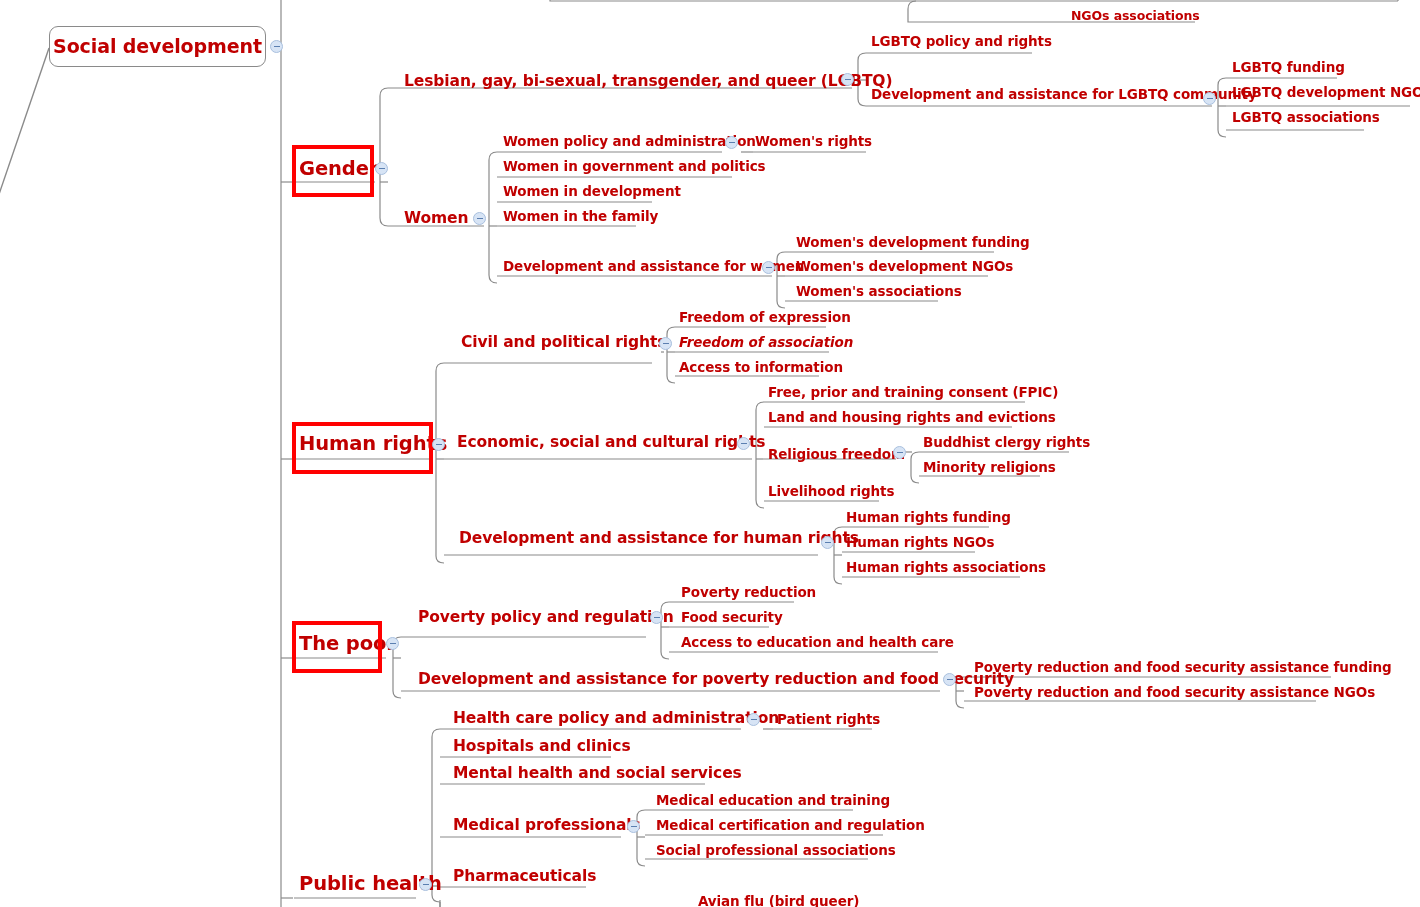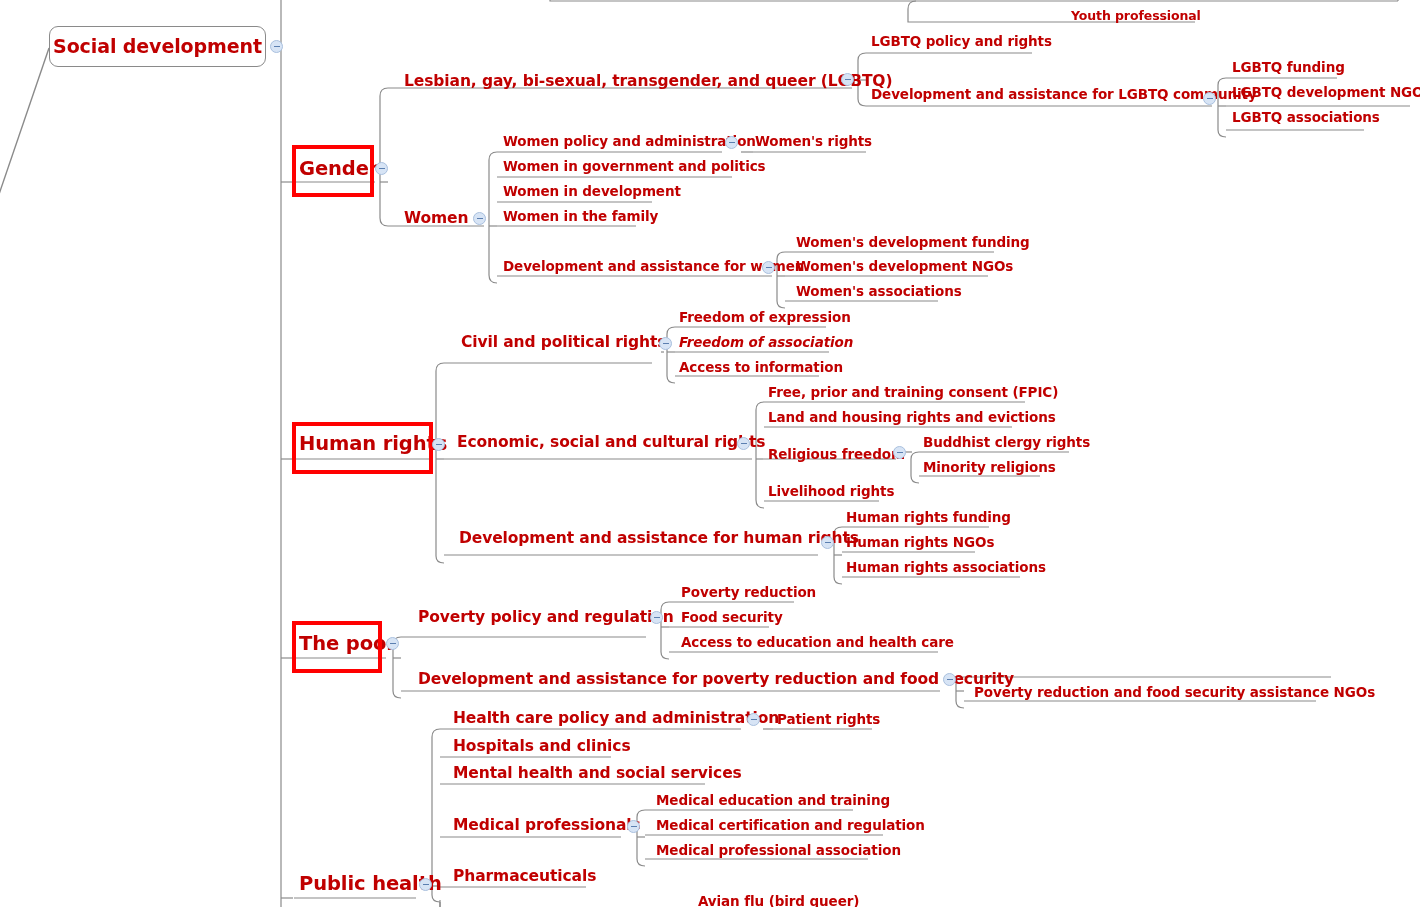--- a/index.html
+++ b/index.html
@@ -206,21 +206,21 @@
 
       <path d="M 440 900 L 440 907"></path>
     </g>
   </svg>
 
   <div class="root-box" style="left:49px; top:26px; width:217px; height:41px;">
     <span class="node root" style="position:static;">Social development</span>
   </div>
   <div class="toggle" style="left:270px; top:40px;"></div>
 
-  <div class="node lvl4" style="left:1071px; top:10px;">Youth professional</div>
+  <div class="node lvl4" style="left:1071px; top:10px;">NGOs associations</div>
 
   <div class="hl" style="left:292px; top:145px; width:82px; height:52px;"></div>
   <div class="node lvl1" style="left:299px; top:159px;">Gender</div>
   <div class="toggle" style="left:375px; top:162px;"></div>
 
   <div class="node lvl2" style="left:404px; top:74px;">Lesbian, gay, bi-sexual, transgender, and queer (LGBTQ)</div>
   <div class="toggle" style="left:841px; top:73px;"></div>
   <div class="node lvl3" style="left:871px; top:35px;">LGBTQ policy and rights</div>
   <div class="node lvl3" style="left:871px; top:88px;">Development and assistance for LGBTQ community</div>
   <div class="toggle" style="left:1203px; top:92px;"></div>
@@ -273,31 +273,32 @@
   <div class="toggle" style="left:386px; top:637px;"></div>
 
   <div class="node lvl2" style="left:418px; top:610px;">Poverty policy and regulation</div>
   <div class="toggle" style="left:650px; top:611px;"></div>
   <div class="node lvl3" style="left:681px; top:586px;">Poverty reduction</div>
   <div class="node lvl3" style="left:681px; top:611px;">Food security</div>
   <div class="node lvl3" style="left:681px; top:636px;">Access to education and health care</div>
 
   <div class="node lvl2" style="left:418px; top:672px;">Development and assistance for poverty reduction and food security</div>
   <div class="toggle" style="left:943px; top:673px;"></div>
+  <div class="node lvl3" style="left:974px; top:661px;">Poverty reduction and food security assistance funding</div>
   <div class="node lvl3" style="left:974px; top:686px;">Poverty reduction and food security assistance NGOs</div>
 
   <div class="node lvl1" style="left:299px; top:874px;">Public health</div>
   <div class="toggle" style="left:419px; top:878px;"></div>
 
   <div class="node lvl2" style="left:453px; top:711px;">Health care policy and administration</div>
   <div class="toggle" style="left:747px; top:713px;"></div>
   <div class="node lvl3" style="left:777px; top:713px;">Patient rights</div>
   <div class="node lvl2" style="left:453px; top:739px;">Hospitals and clinics</div>
   <div class="node lvl2" style="left:453px; top:766px;">Mental health and social services</div>
   <div class="node lvl2" style="left:453px; top:818px;">Medical professionals</div>
   <div class="toggle" style="left:627px; top:820px;"></div>
   <div class="node lvl3" style="left:656px; top:794px;">Medical education and training</div>
   <div class="node lvl3" style="left:656px; top:819px;">Medical certification and regulation</div>
-  <div class="node lvl3" style="left:656px; top:844px;">Medical professional association</div>
+  <div class="node lvl3" style="left:656px; top:844px;">Social professional associations</div>
   <div class="node lvl2" style="left:453px; top:869px;">Pharmaceuticals</div>
   <div class="node lvl3" style="left:698px; top:895px;">Avian flu (bird queer)</div>
 
 </div>
 
 </body></html>

